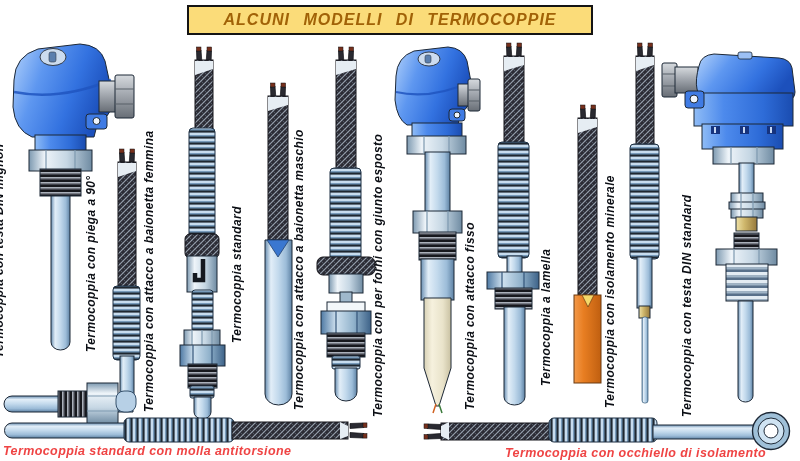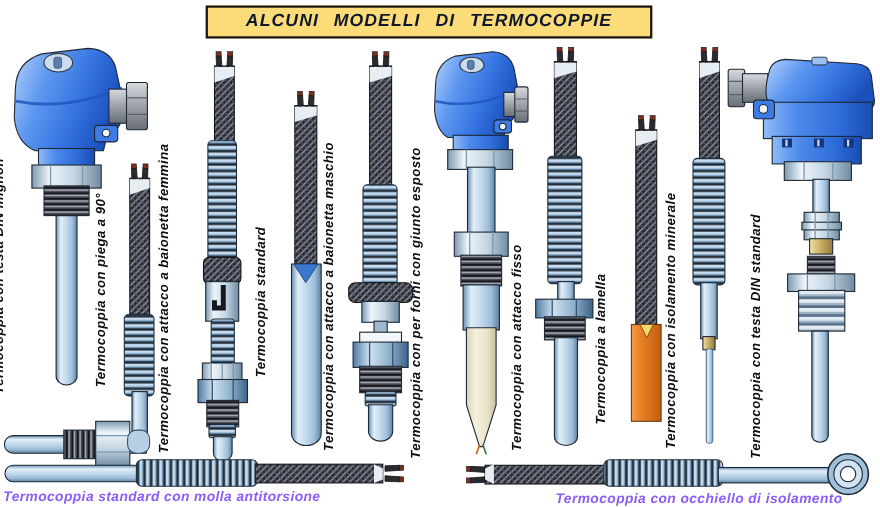--- a/index.html
+++ b/index.html
@@ -2,27 +2,27 @@
 <html><head>
 <meta charset="utf-8">
 <style>
   html,body{margin:0;padding:0;background:#ffffff;}
   .canvas{position:relative;width:800px;height:461px;background:#ffffff;overflow:hidden;
           font-family:"Liberation Sans",sans-serif;}
   .art{position:absolute;left:0;top:0;}
   .title-box{position:absolute;left:187px;top:5px;width:402px;height:26px;
              background:#fbdc79;border:2px solid #141414;
              display:flex;align-items:center;justify-content:center;}
-  .title-text{font-weight:bold;font-style:italic;font-size:16px;color:#0f172a;
+  .title-text{font-weight:bold;font-style:italic;font-size:16px;color:#a16207;
               letter-spacing:1px;word-spacing:8px;white-space:nowrap;}
   .vlabel{position:absolute;height:14px;line-height:14px;white-space:nowrap;
           transform-origin:0 100%;transform:rotate(-90deg);
           font-weight:bold;font-style:italic;font-size:12px;letter-spacing:0.4px;color:#0b0e14;}
   .hlabel{position:absolute;height:15px;line-height:15px;white-space:nowrap;
-          font-weight:bold;font-style:italic;font-size:12.5px;letter-spacing:0.4px;color:#8b5cf6;}
+          font-weight:bold;font-style:italic;font-size:12.5px;letter-spacing:0.4px;color:#ef4444;}
   .o{stroke:#1d2836;stroke-width:1;}
 </style>
 </head>
 <body>
 
 <div class="canvas">
 
   <svg class="art" width="800" height="461" viewBox="0 0 800 461">
     <defs>
       <pattern id="pBraid" width="6" height="6" patternUnits="userSpaceOnUse">

